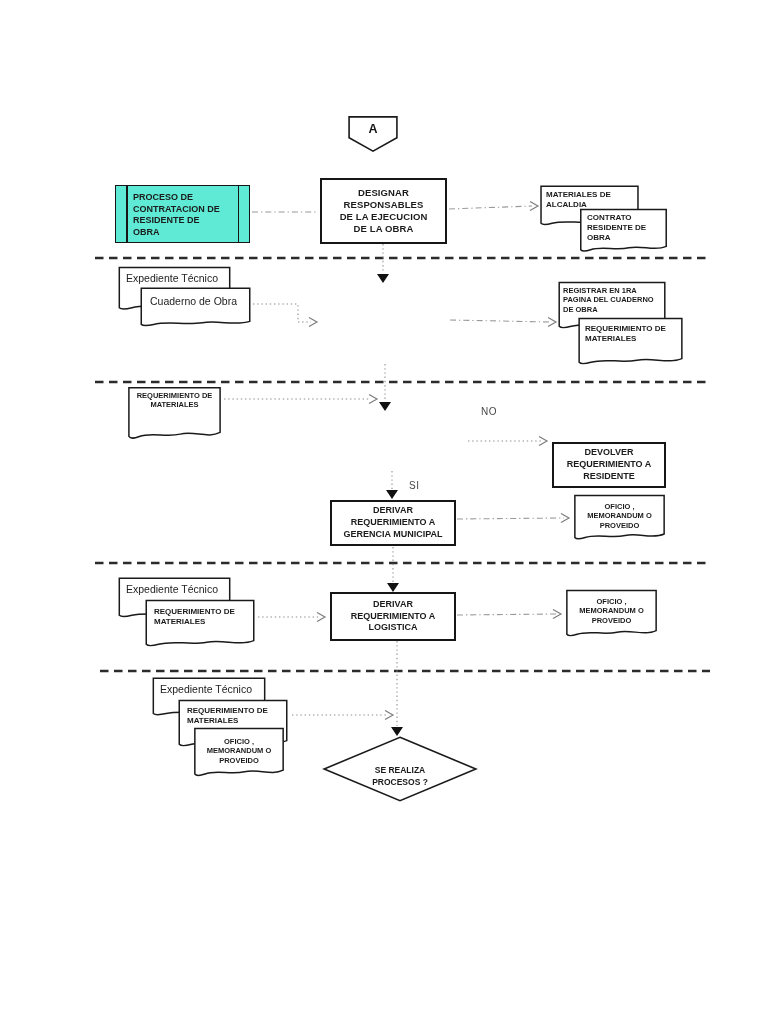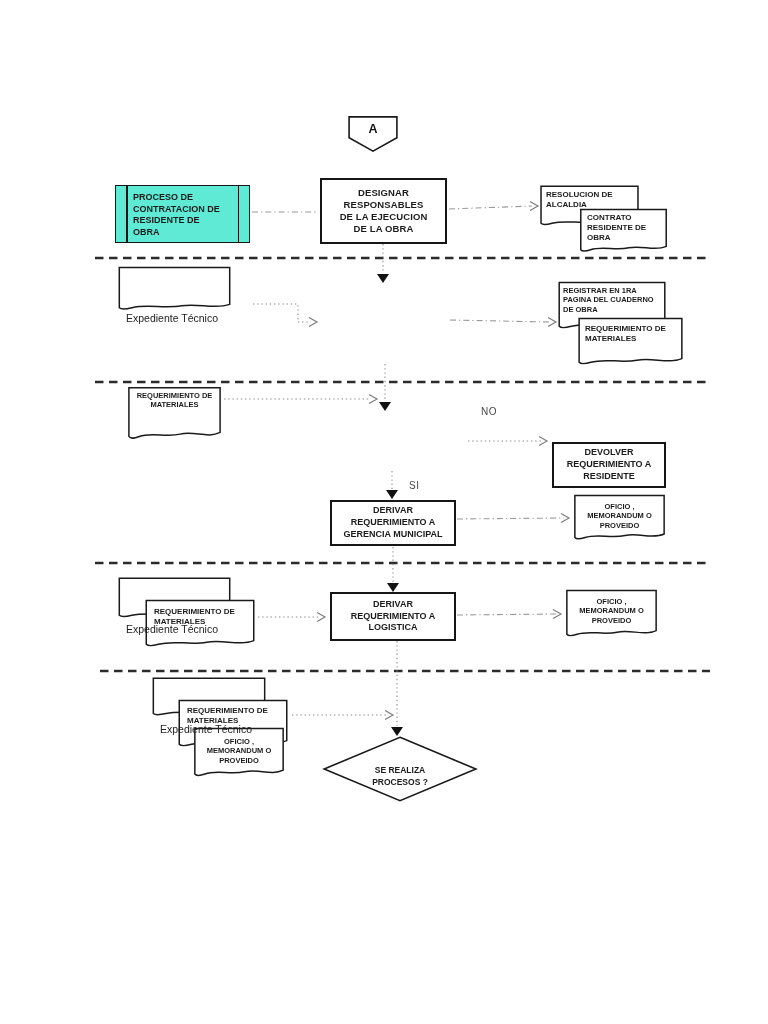--- a/index.html
+++ b/index.html
@@ -17,21 +17,21 @@
   .doc .txt{position:relative;z-index:1;display:block;}
   .diamond{display:flex;align-items:center;justify-content:center;text-align:center;}
   .diamond .shape{position:absolute;left:0;top:0;width:100%;height:100%;}
   .pent{display:flex;align-items:center;justify-content:center;}
   .pent .shape{position:absolute;left:0;top:0;width:100%;height:100%;}
   .label{white-space:pre-line;font-weight:bold;color:#1b1b1b;position:relative;z-index:1;}
   .t-big{font-size:9.5px;line-height:1.28;letter-spacing:0.1px;}
   .t-mid{font-size:9px;line-height:1.3;}
   .t-doc{font-size:8px;line-height:1.22;}
   .t-docsm{font-size:7.5px;line-height:1.25;}
-  .t-plain{font-size:10.5px;font-weight:normal;color:#222;margin-top:40px;}
+  .t-plain{font-size:10.5px;font-weight:normal;color:#222;}
   .spread{line-height:2.05;}
   .alignleft{text-align:left;}
   .center{text-align:center;}
   .flowlabel{font-size:10px;color:#474747;font-weight:normal;letter-spacing:0.5px;}
   .a-label{font-size:12.5px;font-weight:bold;color:#161616;position:relative;z-index:1;padding-bottom:10px;}
 </style>
 </head>
 <body>
 
 <div class="page">
@@ -105,40 +105,46 @@
     <span class="label t-big">DESIGNAR
 RESPONSABLES
 DE LA EJECUCION
 DE LA OBRA</span>
   </div>
 
   <div class="node doc" style="left:539px;top:185px;width:101px;height:44px;">
       <svg class="shape" viewBox="0 0 100 100" preserveAspectRatio="none" aria-hidden="true">
         <path d="M2,3 L98,3 L98,80 C85,91 71,77 56,83 C41,89 26,79 13,87 C8,90 4,92 2,87 Z" fill="#ffffff" stroke="#1a1a1a" stroke-width="1.5" vector-effect="non-scaling-stroke"></path>
       </svg>
-    <span class="txt label t-doc alignleft" style="padding:5px 6px 0 7px;">RESOLUCION DE
+    <span class="txt label t-doc alignleft" style="padding:5px 6px 0 7px;">MATERIALES DE
 ALCALDIA</span>
   </div>
 
   <div class="node doc" style="left:579px;top:208px;width:89px;height:48px;">
       <svg class="shape" viewBox="0 0 100 100" preserveAspectRatio="none" aria-hidden="true">
         <path d="M2,3 L98,3 L98,80 C85,91 71,77 56,83 C41,89 26,79 13,87 C8,90 4,92 2,87 Z" fill="#ffffff" stroke="#1a1a1a" stroke-width="1.5" vector-effect="non-scaling-stroke"></path>
       </svg>
     <span class="txt label t-doc alignleft" style="padding:5px 6px 0 8px;">CONTRATO
 RESIDENTE DE
 OBRA</span>
   </div>
 
   <div class="node doc" style="left:117px;top:266px;width:115px;height:48px;">
       <svg class="shape" viewBox="0 0 100 100" preserveAspectRatio="none" aria-hidden="true">
         <path d="M2,3 L98,3 L98,80 C85,91 71,77 56,83 C41,89 26,79 13,87 C8,90 4,92 2,87 Z" fill="#ffffff" stroke="#1a1a1a" stroke-width="1.5" vector-effect="non-scaling-stroke"></path>
       </svg>
     <span class="txt t-plain alignleft" style="padding:6px 6px 0 9px;">Expediente Técnico</span>
   </div>
 
+  <div class="node doc" style="left:139px;top:287px;width:113px;height:43px;">
+      <svg class="shape" viewBox="0 0 100 100" preserveAspectRatio="none" aria-hidden="true">
+        <path d="M2,3 L98,3 L98,80 C85,91 71,77 56,83 C41,89 26,79 13,87 C8,90 4,92 2,87 Z" fill="#ffffff" stroke="#1a1a1a" stroke-width="1.5" vector-effect="non-scaling-stroke"></path>
+      </svg>
+    <span class="txt t-plain alignleft" style="padding:8px 6px 0 11px;">Cuaderno de Obra</span>
+  </div>
 
 
   <div class="node doc" style="left:557px;top:281px;width:110px;height:52px;">
       <svg class="shape" viewBox="0 0 100 100" preserveAspectRatio="none" aria-hidden="true">
         <path d="M2,3 L98,3 L98,80 C85,91 71,77 56,83 C41,89 26,79 13,87 C8,90 4,92 2,87 Z" fill="#ffffff" stroke="#1a1a1a" stroke-width="1.5" vector-effect="non-scaling-stroke"></path>
       </svg>
     <span class="txt label t-docsm alignleft" style="padding:5px 4px 0 6px;">REGISTRAR  EN  1RA
 PAGINA  DEL CUADERNO
 DE OBRA</span>
   </div>

